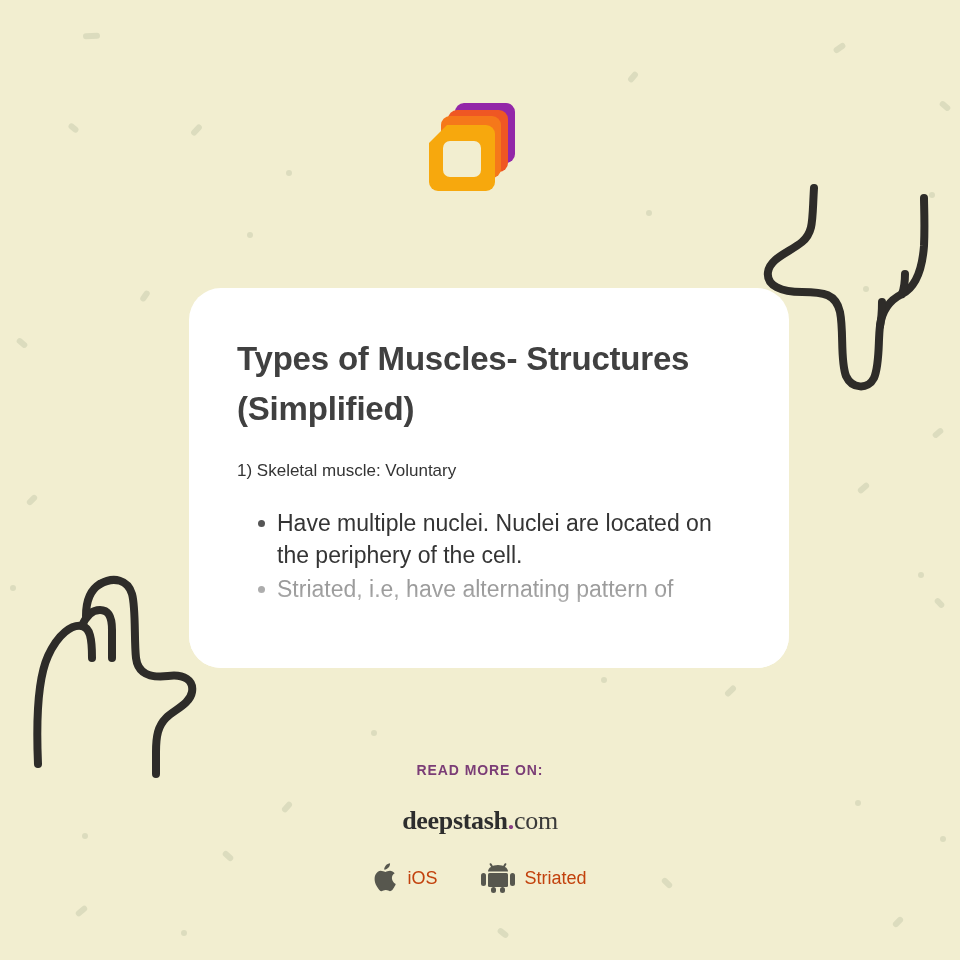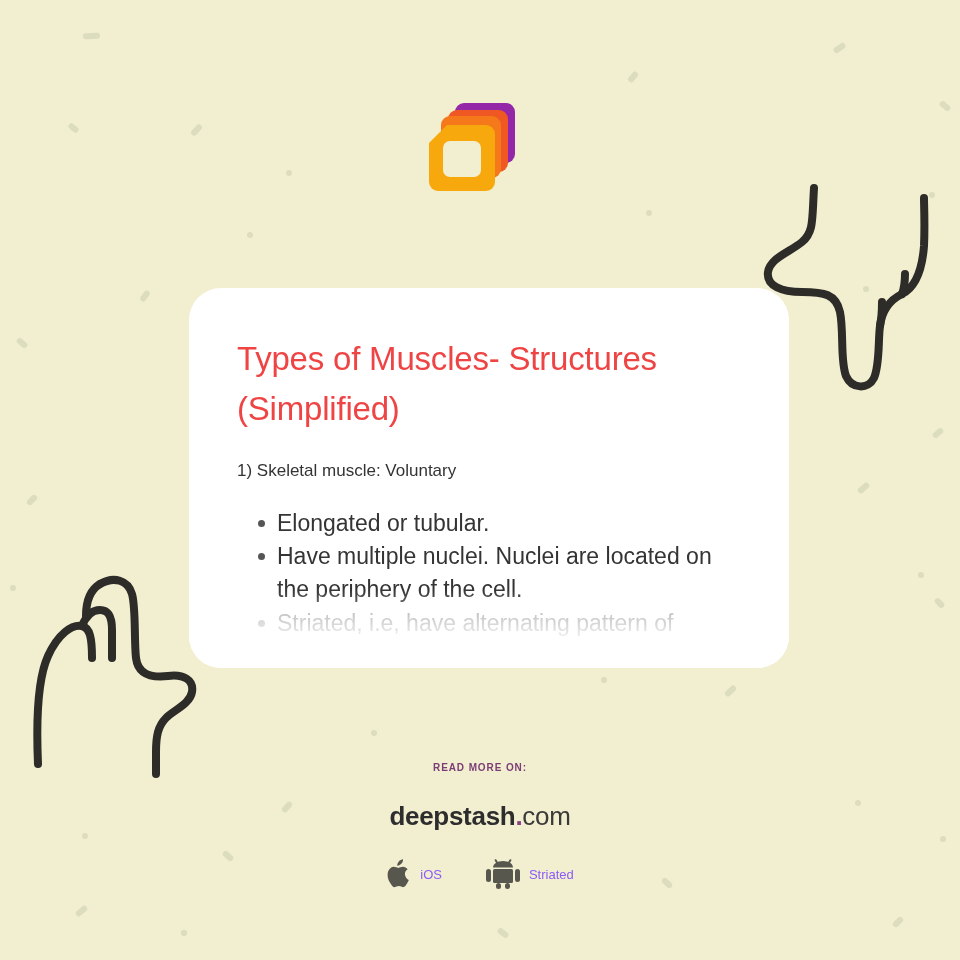--- a/index.html
+++ b/index.html
@@ -70,23 +70,23 @@
     left:189px; top:288px;
     width:600px; height:380px;
     background:#ffffff;
     border-radius:32px;
     overflow:hidden;
     padding:46px 48px 0 48px;
   }
 
   .card-title {
     font-size:33px;
-    font-weight:normal;
+    font-weight:bold;
     line-height:1.5;
-    color:#ef4444;
+    color:#404040;
     letter-spacing:-0.2px;
   }
 
   .card-intro {
     margin-top:26px;
     font-size:17px;
     line-height:1.4;
     color:#343434;
   }
 
@@ -121,50 +121,51 @@
     pointer-events:none;
   }
 
   
   .footer {
     position:absolute;
     left:0; right:0; top:762px;
     text-align:center;
   }
   .read-more {
-    font-size:10px;
+    font-size:14px;
     font-weight:bold;
     letter-spacing:0.9px;
     color:#7b3d76;
   }
   .wordmark {
     margin-top:28px;
     font-size:26px;
     color:#2d2d2d;
     letter-spacing:-0.3px;
+    font-family:Liberation Serif, serif;
   }
   .wm-brand { font-weight:bold; }
   .wm-dot   { color:#8a3f86; font-weight:bold; }
   .wm-tld   { font-weight:normal; color:#3a3a3a; }
 
   .stores {
     margin-top:27px;
     display:flex;
     justify-content:center;
     align-items:center;
     gap:44px;
   }
   .store {
     display:flex;
     align-items:center;
     gap:9px;
   }
   .store-label {
-    font-size:13px;
-    color:#8b5cf6;
+    font-size:18px;
+    color:#c2410c;
   }
   .store svg { display:block; fill:#57574e; }
 </style>
 </head>
 <body>
 
 <div class="confetti">
     <div class="speck" style="left: 83px; top: 33px; width: 17px; height: 6px; background: rgb(220, 220, 190); transform: rotate(-2deg);"></div>
     <div class="speck" style="left: 190px; top: 127px; width: 13px; height: 6px; background: rgb(220, 220, 190); transform: rotate(-48deg);"></div>
     <div class="speck" style="left: 286px; top: 170px; width: 6px; height: 6px; background: rgb(220, 220, 190); transform: rotate(0deg);"></div>
@@ -228,21 +229,20 @@
              C 162 136, 146 142, 138 150 C 130 158, 128 168, 128 184
              C 128 194, 128 202, 128 206"></path>
     <path d="M72 16 C 62 22, 58 34, 58 48"></path>
   </svg>
 </div>
 
 <div class="card">
   <h1 class="card-title">Types of Muscles- Structures (Simplified)</h1>
   <p class="card-intro">1) Skeletal muscle: Voluntary</p>
   <ul class="bullets">
-    <li>Elongated or tubular.</li>
     <li>Have multiple nuclei. Nuclei are located on the periphery of the cell.</li>
     <li class="faded">Striated, i.e, have alternating pattern of</li>
   </ul>
   <div class="fade-mask"></div>
 </div>
 
 <div class="footer">
   <div class="read-more">READ MORE ON:</div>
 
   <div class="wordmark">

